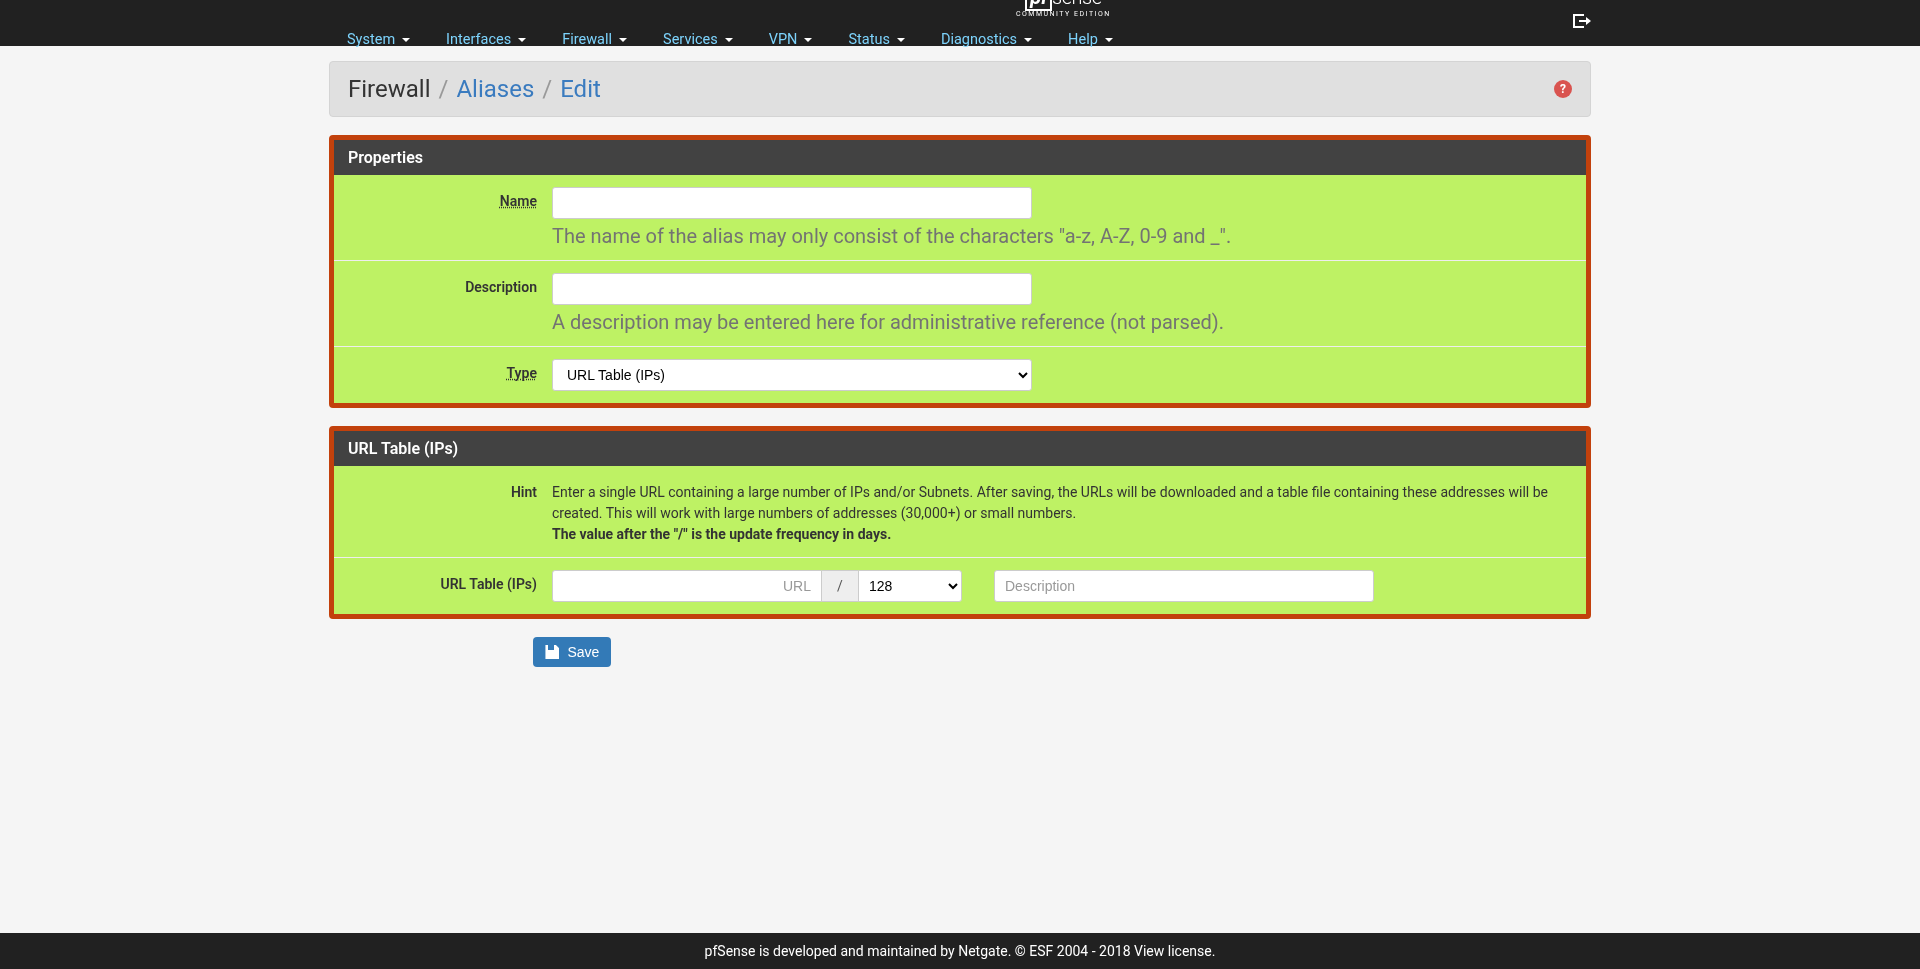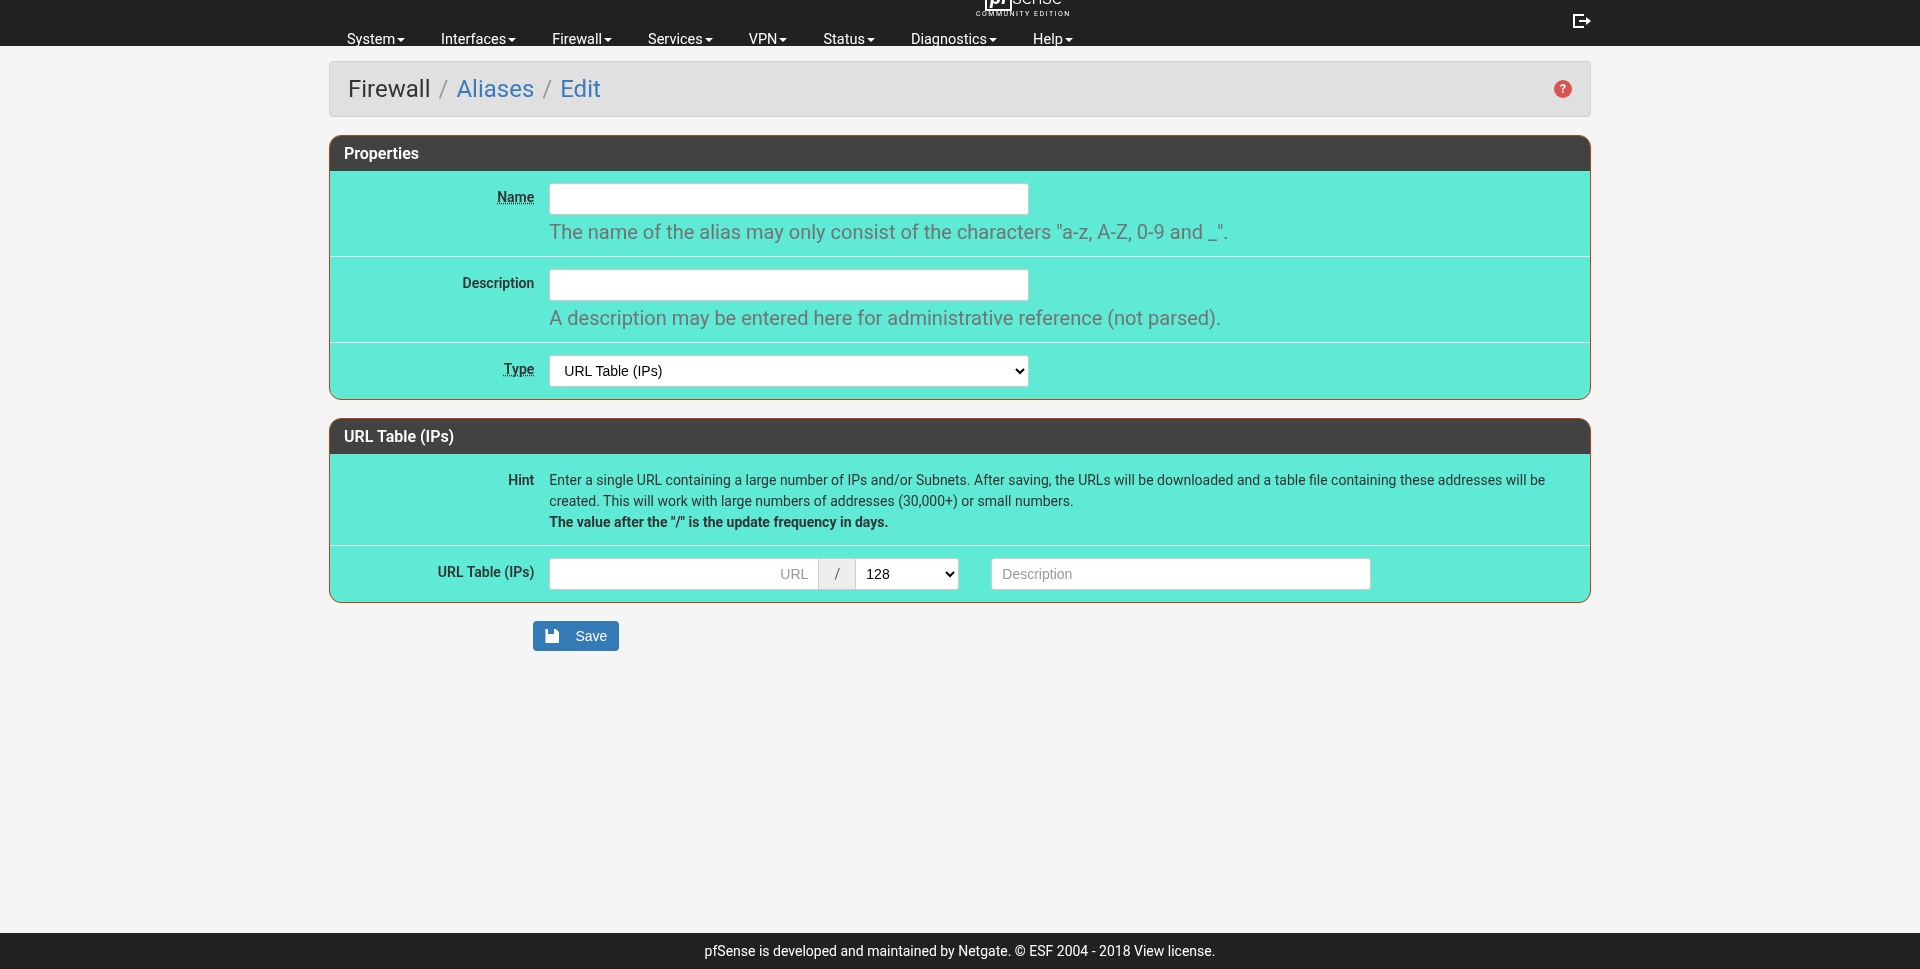--- a/index.html
+++ b/index.html
@@ -61,26 +61,27 @@
       font-size: 7px;
       letter-spacing: 1.5px;
       margin-top: 1px;
     }
     .nav-items {
       display: flex;
       list-style: none;
       gap: 0;
     }
     .nav-item {
-      color: #ffffff;
+      color: #7dd3fc;
       padding: 13px 18px;
       cursor: pointer;
       font-size: 14.5px;
       display: flex;
       align-items: center;
+      gap: 5px;
     }
     .caret {
       width: 0;
       height: 0;
       border-left: 4px solid transparent;
       border-right: 4px solid transparent;
       border-top: 4px solid #fff;
       margin-left: 2px;
     }
     .logout-icon {
@@ -131,24 +132,24 @@
       height: 18px;
       border-radius: 50%;
       display: flex;
       align-items: center;
       justify-content: center;
       font-size: 12px;
       font-weight: bold;
       cursor: pointer;
     }
     .panel {
-      background: #5eead4;
-      border-radius: 12px;
+      background: #bef264;
+      border-radius: 4px;
       margin-bottom: 18px;
-      border: 1px solid #c2410c;
+      border: 5px solid #c2410c;
       overflow: hidden;
     }
     .panel-heading {
       background: #424242;
       color: #fff;
       padding: 8px 14px;
       font-size: 16px;
       font-weight: 600;
     }
     .panel-body {
@@ -254,21 +255,21 @@
     .btn-save {
       background: #337ab7;
       color: #fff;
       border: none;
       border-radius: 4px;
       padding: 7px 12px;
       font-size: 14px;
       cursor: pointer;
       display: inline-flex;
       align-items: center;
-      gap: 16px;
+      gap: 8px;
       margin-left: 16.2%;
     }
     .save-icon {
       width: 14px;
       height: 14px;
       background: #fff;
       position: relative;
       clip-path: polygon(0 0, 75% 0, 100% 25%, 100% 100%, 0 100%);
     }
     .save-icon::after {

